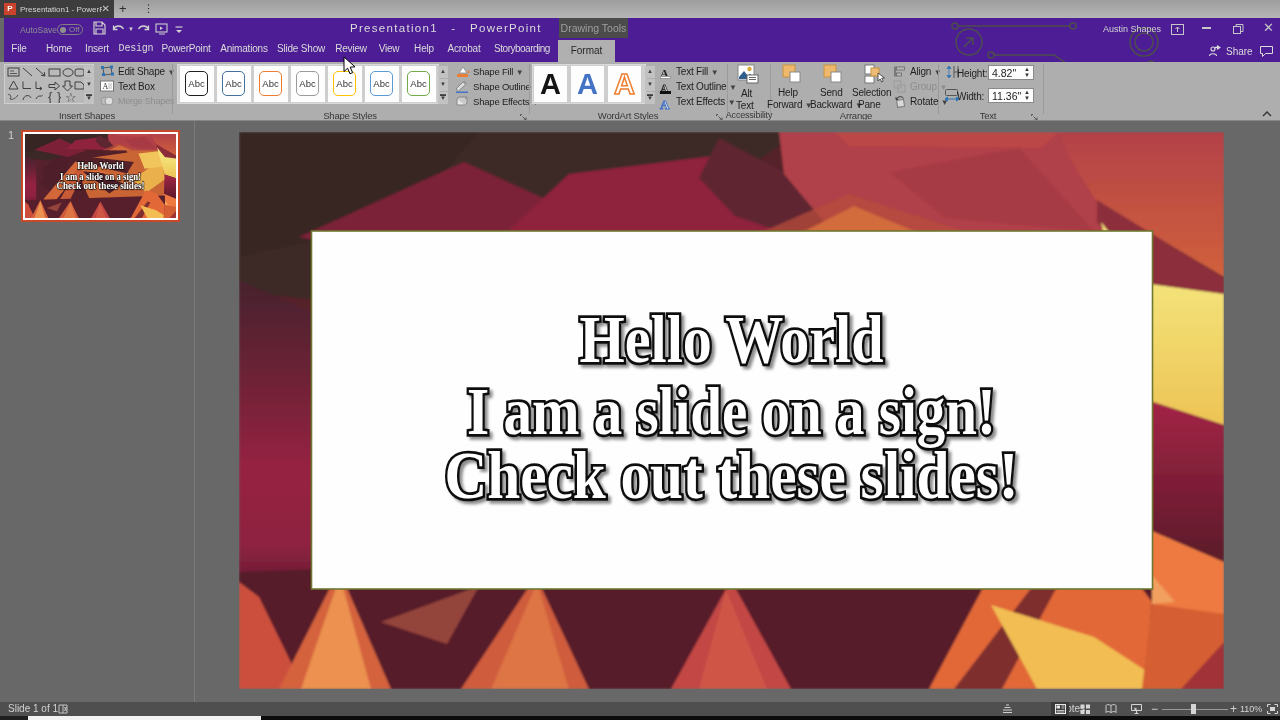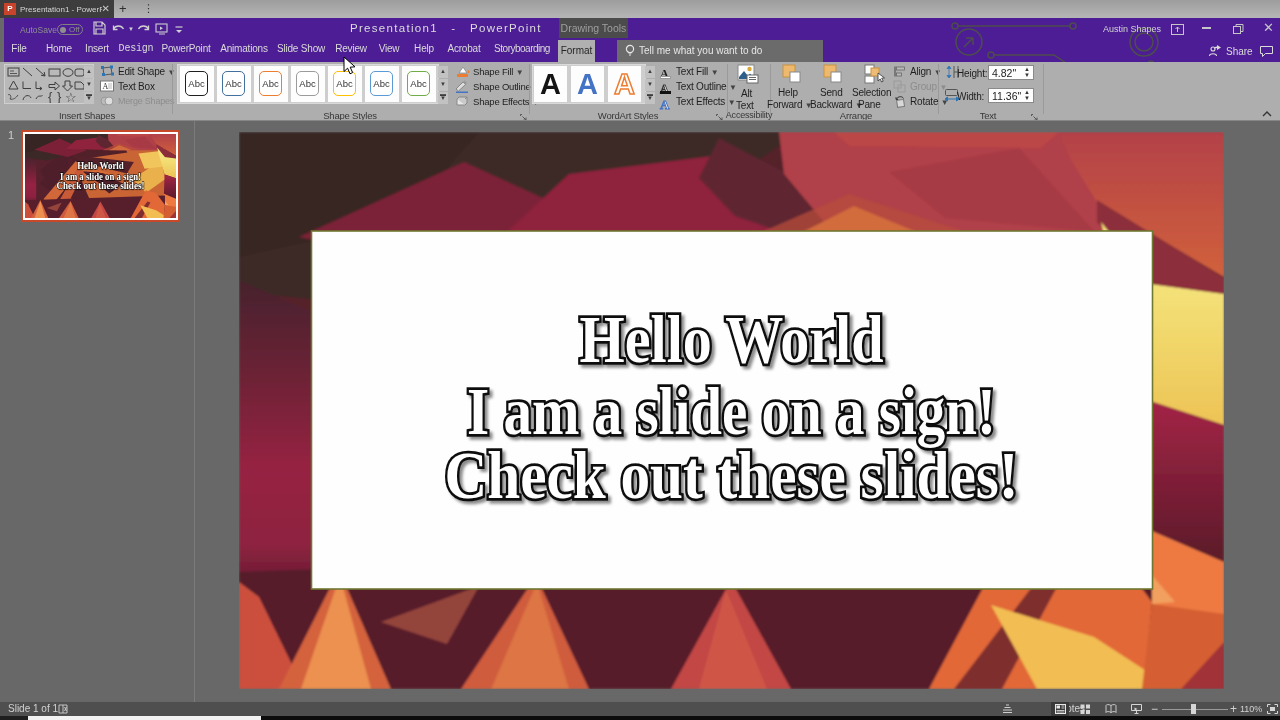--- a/index.html
+++ b/index.html
@@ -26,21 +26,21 @@
     border-radius:50%; background:#8f8f8f; }
   #autosave-pill .off { position:absolute; left:11px; top:0px; font-size:8px; color:#8f8f8f; }
   #ttext { left:346px; top:4px; font-size:11.5px; color:#dcdcdc; letter-spacing:1.3px; }
   #dtools { position:absolute; left:555px; top:0px; width:69px; height:20px; background:#4b4b4b;
     color:#9f9f9f; font-size:10.5px; text-align:center; line-height:21px; }
   #uname { left:1099px; top:6px; font-size:9px; color:#d4d4d4; }
   .winbtn { position:absolute; top:4px; color:#c6c6c6; font-size:12px; }
 
   #ribbontabs { top:38px; left:0; width:1280px; height:24px; background:transparent; }
   .rtab { position:absolute; top:5px; font-size:10px; letter-spacing:-0.2px; color:#dadada; transform:translateX(-50%); }
-  #fmt-tab { position:absolute; left:558px; top:2px; width:37px; height:22px; background:#b0b0b0;
+  #fmt-tab { position:absolute; left:558px; top:2px; width:57px; height:22px; background:#b0b0b0;
     color:#262626; font-size:10px; text-align:center; line-height:22px; }
   #tellme { position:absolute; left:617px; top:2px; width:206px; height:22px; background:#6b6b6b;
     color:#e6e6e6; font-size:10px; line-height:22px; }
 
   #ribbon { top:62px; left:0; width:1280px; height:59px; background:#aeaeae; }
   #ribbonline { top:120px; left:0; width:1280px; height:1px; background:#868686; }
   .gsep { position:absolute; top:2px; width:1px; height:50px; background:#9a9a9a; }
   .glabel { position:absolute; top:48px; font-size:9.5px; letter-spacing:-0.2px; color:#383838; transform:translateX(-50%); }
   .btxt { position:absolute; font-size:10px; letter-spacing:-0.2px; color:#1f1f1f; }
   .gray { color:#8d8d8d !important; }
@@ -154,27 +154,20 @@
     <div class="rtab" style="left:136px;font-family:Liberation Mono, monospace;">Design</div>
     <div class="rtab" style="left:186px;">PowerPoint</div>
     <div class="rtab" style="left:244px;">Animations</div>
     <div class="rtab" style="left:301px;">Slide Show</div>
     <div class="rtab" style="left:351px;">Review</div>
     <div class="rtab" style="left:389px;">View</div>
     <div class="rtab" style="left:424px;">Help</div>
     <div class="rtab" style="left:464px;">Acrobat</div>
     <div class="rtab" style="left:522px; letter-spacing:-0.5px;">Storyboarding</div>
     <div id="fmt-tab">Format</div>
-    <div id="tellme">
-      <svg style="position:absolute;left:8px;top:4px;" width="10" height="14" viewBox="0 0 10 14">
-        <circle cx="5" cy="5" r="3.6" fill="none" stroke="#e6e6e6" stroke-width="1.2"></circle>
-        <path d="M3.5 9 h3 M4 11 h2" stroke="#e6e6e6" stroke-width="1.2"></path>
-      </svg>
-      <span style="margin-left:22px;">Tell me what you want to do</span>
-    </div>
     <svg class="abs" style="left:1208px; top:7px;" width="14" height="12" viewBox="0 0 14 12">
       <circle cx="5" cy="4" r="2" fill="none" stroke="#dadada" stroke-width="1.1"></circle>
       <path d="M1.5 11 c0,-3 7,-3 7,0" fill="none" stroke="#dadada" stroke-width="1.1"></path>
       <path d="M9 5 l4 -2.5 -4 -2.5 v1.6 c-2,0 -3,1 -3,2.4 c1,-0.8 2,-1 3,-1 z" fill="#dadada"></path>
     </svg>
     <div class="txt" style="left:1226px; top:8px; font-size:10px; color:#dadada;">Share</div>
     <svg class="abs" style="left:1260px; top:8px;" width="13" height="11" viewBox="0 0 13 11">
       <path d="M0.5 0.5 h12 v7 h-7 l-3 3 v-3 h-2 z" fill="none" stroke="#dadada"></path>
     </svg>
   </div>

